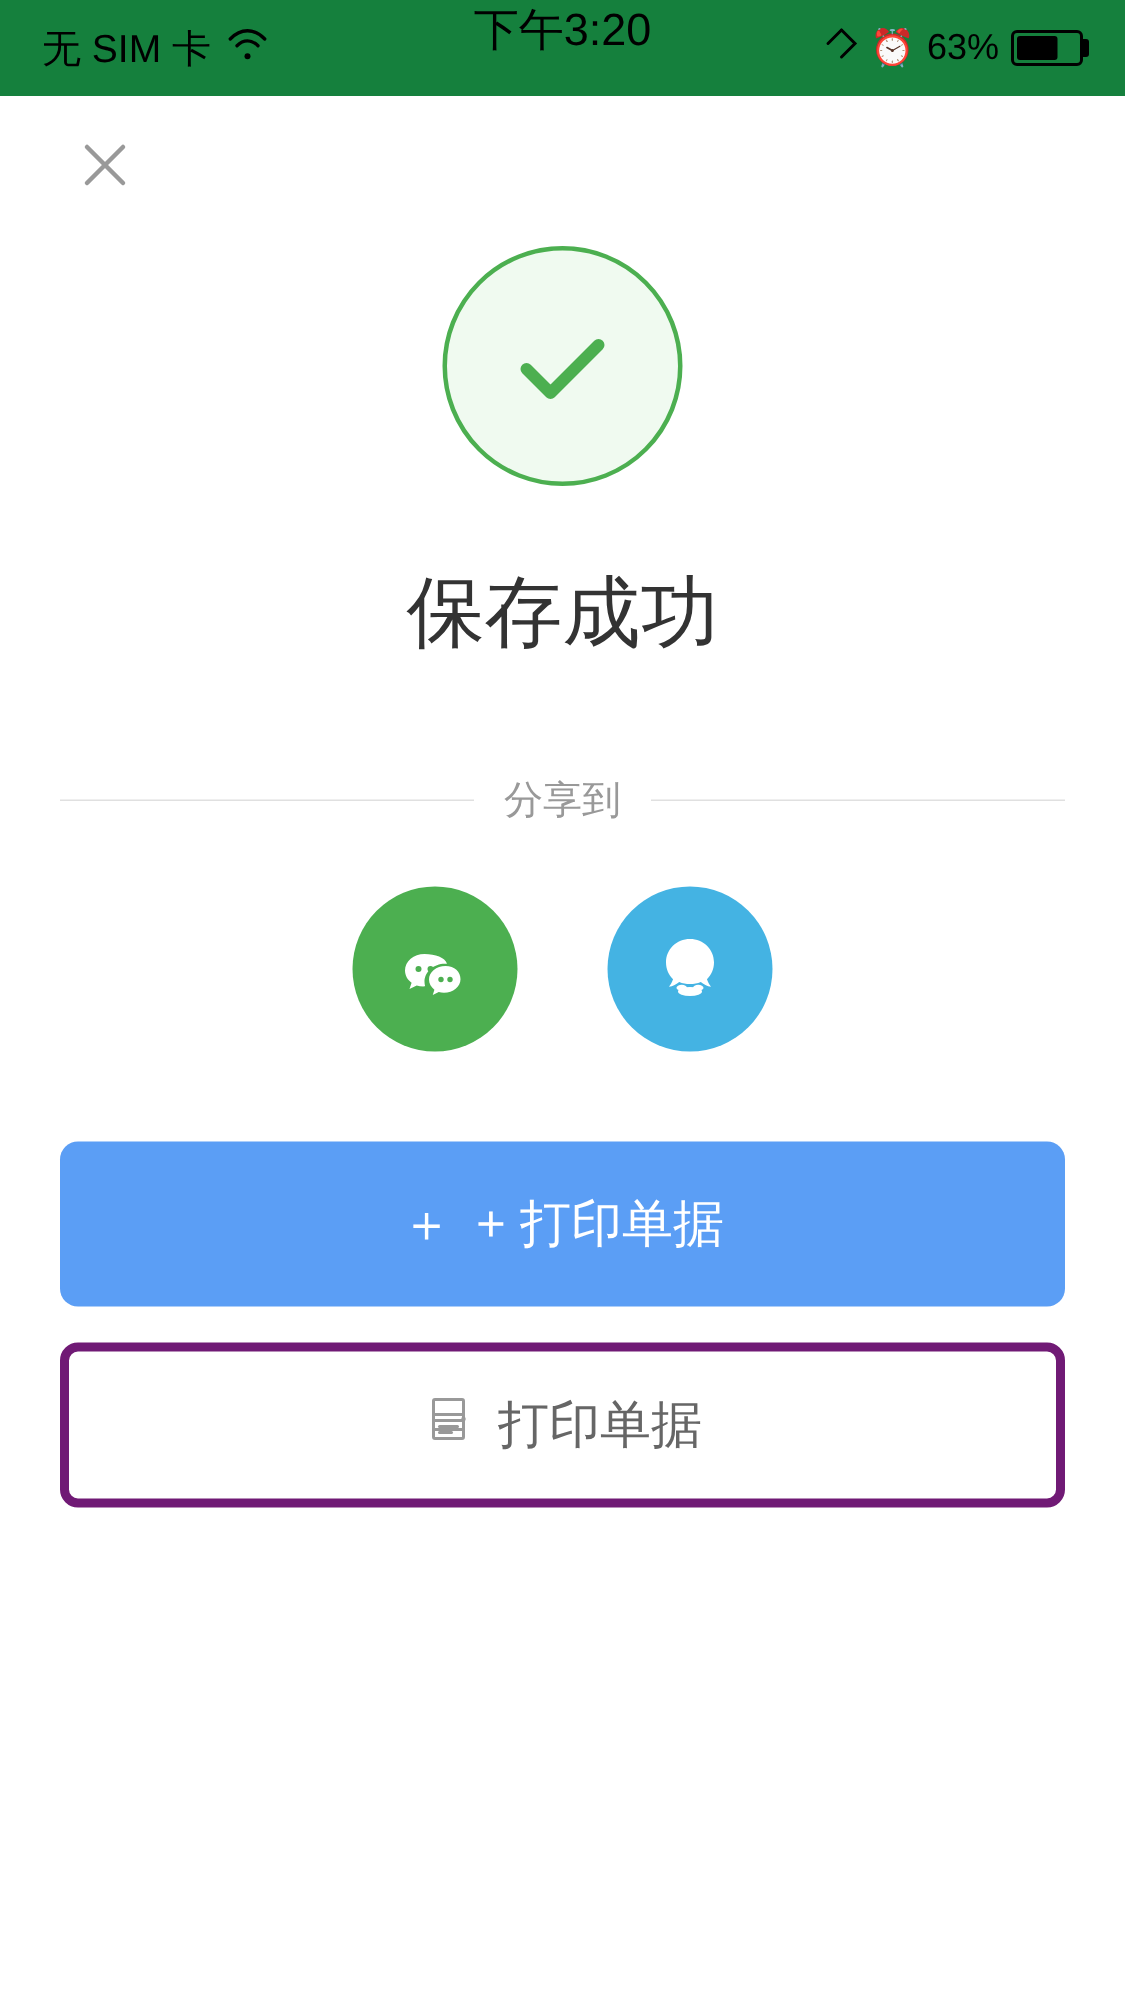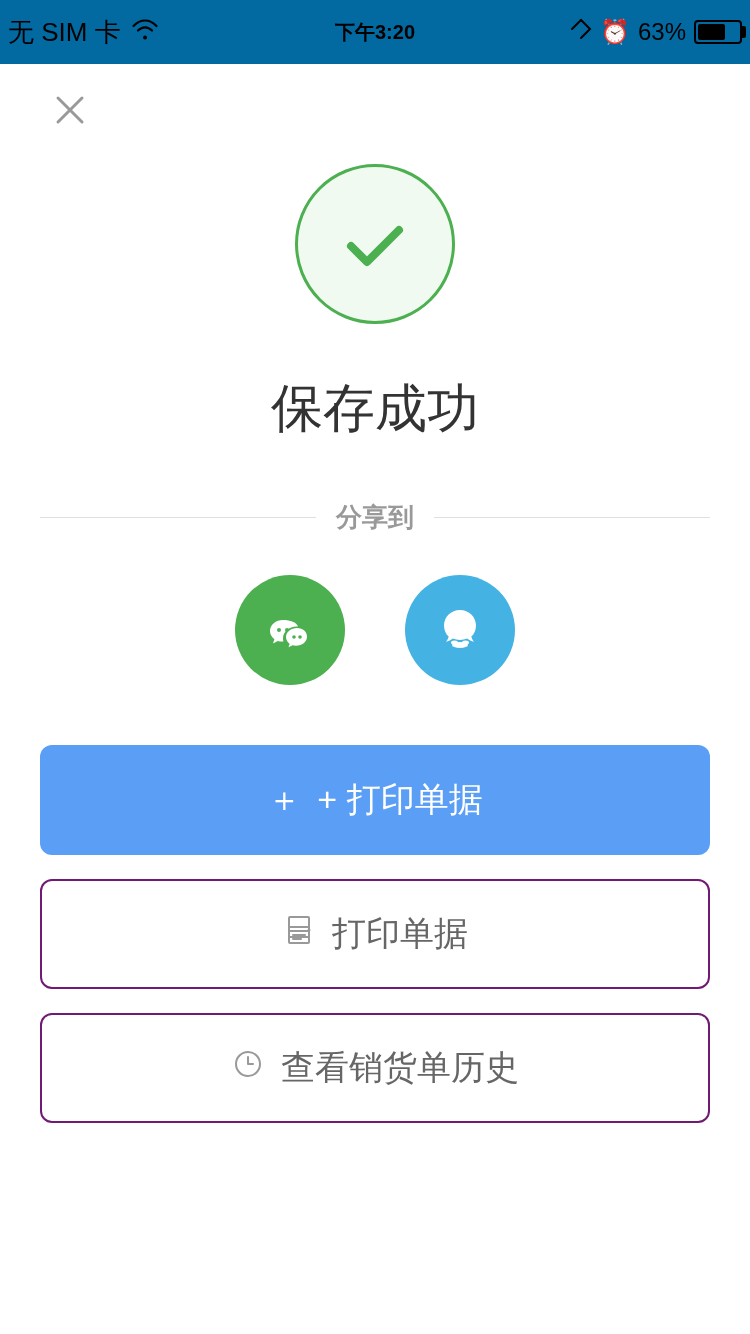--- a/index.html
+++ b/index.html
@@ -15,43 +15,42 @@
       background: #ffffff;
       font-family: -apple-system, 'PingFang SC', 'Helvetica Neue', sans-serif;
       overflow: hidden;
       position: relative;
     }
 
     
     .status-bar {
       width: 100%;
       height: 64px;
-      background: #0369a1;
-      display: flex;
-      align-items: center;
+      background: #15803d;
+      display: flex;
       justify-content: space-between;
-      padding: 0 8px;
+      padding: 0 28px;
       position: relative;
     }
 
     .status-left {
       display: flex;
       align-items: center;
       gap: 10px;
       font-size: 26px;
       color: #000;
       font-weight: 500;
     }
 
     .status-center {
       position: absolute;
       left: 50%;
       transform: translateX(-50%);
-      font-size: 20px;
-      font-weight: 700;
+      font-size: 30px;
+      font-weight: 400;
       color: #000;
     }
 
     .status-right {
       display: flex;
       align-items: center;
       gap: 8px;
       font-size: 24px;
       color: #000;
     }
@@ -132,21 +131,21 @@
     .checkmark {
       width: 80px;
       height: 80px;
     }
 
     
     .success-title {
       font-size: 52px;
       font-weight: 500;
       color: #333;
-      margin-bottom: 56px;
+      margin-bottom: 72px;
     }
 
     
     .share-section {
       width: 100%;
       display: flex;
       flex-direction: column;
       align-items: center;
       margin-bottom: 60px;
     }
@@ -162,21 +161,20 @@
     .divider-line {
       flex: 1;
       height: 1px;
       background: #e0e0e0;
     }
 
     .divider-text {
       font-size: 26px;
       color: #999;
       padding: 0 20px;
-      font-weight: bold;
     }
 
     
     .share-icons {
       display: flex;
       gap: 60px;
       align-items: center;
     }
 
     .share-icon-btn {
@@ -220,21 +218,21 @@
       font-size: 34px;
       color: #ffffff;
       font-weight: 400;
     }
 
     .btn-secondary {
       width: 100%;
       height: 110px;
       background: #ffffff;
       border-radius: 12px;
-      border: 2px solid #701a75;
+      border: 6px solid #701a75;
       display: flex;
       align-items: center;
       justify-content: center;
       gap: 16px;
       cursor: pointer;
       font-size: 34px;
       color: #666;
       font-weight: 400;
     }
 
@@ -335,25 +333,16 @@
           <rect x="7" y="18" width="20" height="12" rx="1" stroke="#999" stroke-width="2" fill="none"></rect>
           <path d="M7 14h20v10H7z" stroke="#999" stroke-width="2" fill="none"></path>
           <rect x="10" y="21" width="14" height="2" rx="1" fill="#999"></rect>
           <rect x="10" y="25" width="10" height="2" rx="1" fill="#999"></rect>
           <circle cx="27" cy="17" r="1.5" fill="#999"></circle>
         </svg>
       </span>
       <span>打印单据</span>
     </button>
 
-    <button class="btn-secondary">
-      <span class="btn-icon">
-        <svg width="34" height="34" viewBox="0 0 34 34" fill="none">
-          <circle cx="17" cy="17" r="12" stroke="#999" stroke-width="2" fill="none"></circle>
-          <polyline points="17,10 17,17 22,17" stroke="#999" stroke-width="2" stroke-linecap="round" stroke-linejoin="round"></polyline>
-        </svg>
-      </span>
-      <span>查看销货单历史</span>
-    </button>
 
   </div>
 
 </div>
 
 </body></html>

